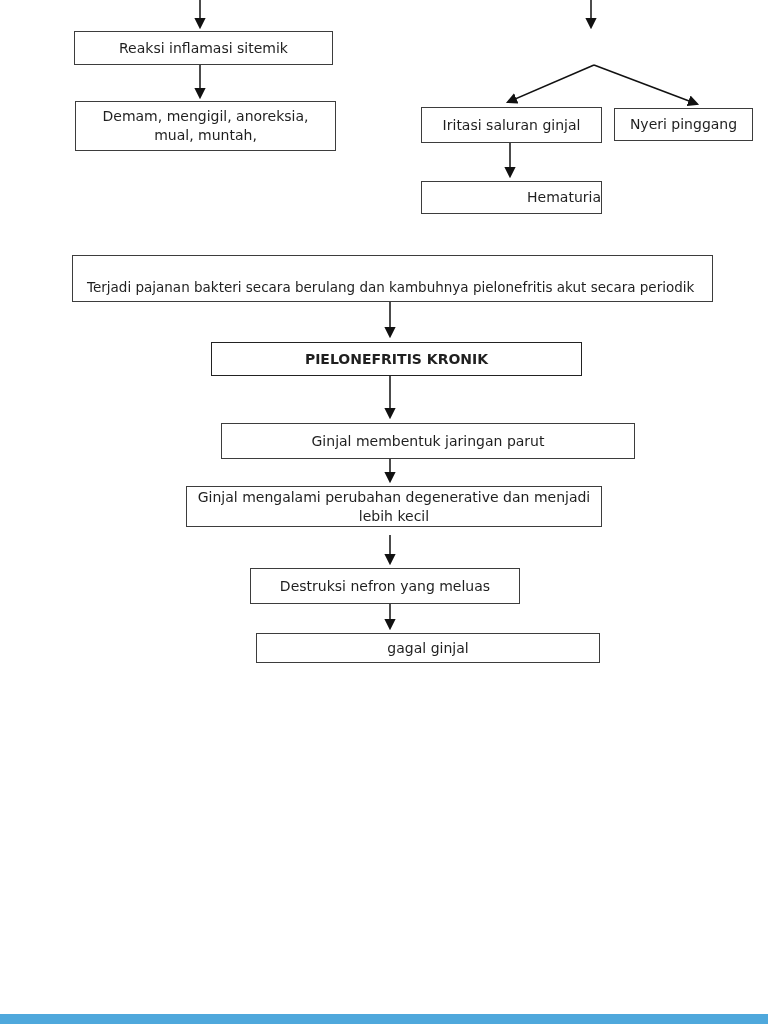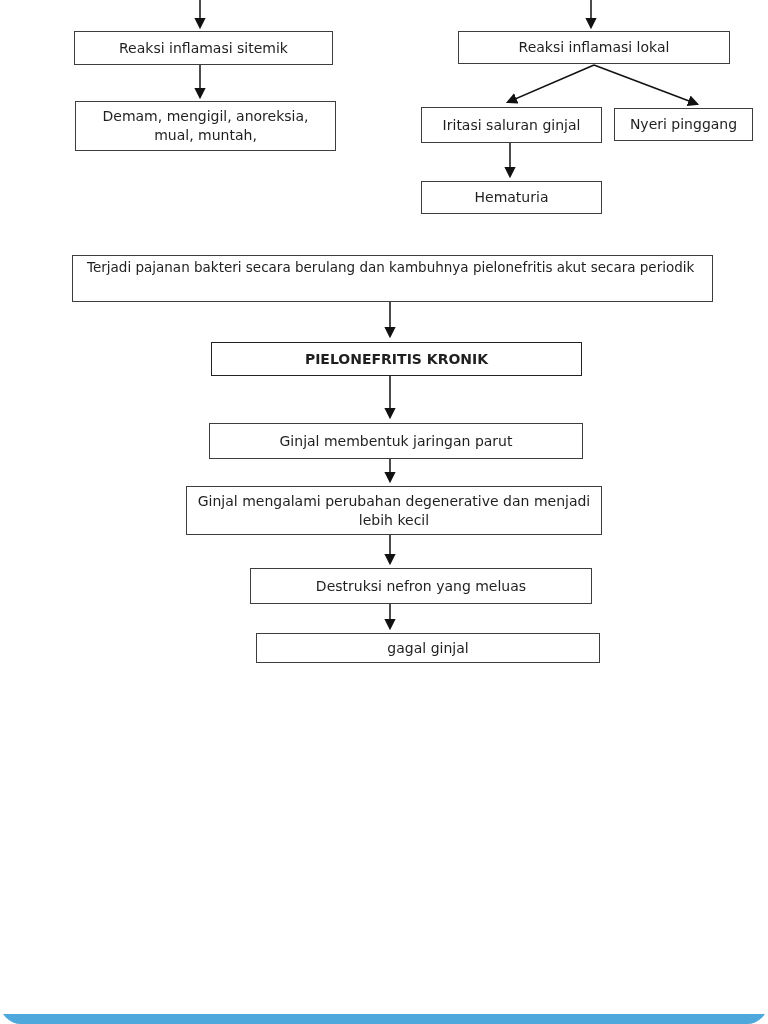--- a/index.html
+++ b/index.html
@@ -4,21 +4,20 @@
 <style>
   html, body { margin: 0; padding: 0; background: #ffffff; }
   .page {
     position: relative;
     width: 768px;
     height: 1024px;
     background: #ffffff;
     overflow: hidden;
     font-family: "DejaVu Sans", sans-serif;
     color: #1f1f1f;
-    border-radius: 21px;
   }
   svg.arrows {
     position: absolute;
     left: 0; top: 0;
     width: 768px; height: 1024px;
     pointer-events: none;
   }
   .box {
     position: absolute;
     box-sizing: border-box;
@@ -29,29 +28,29 @@
     justify-content: center;
     text-align: center;
     font-size: 14px;
     line-height: 1.35;
   }
   .b-sitemik     { left: 74px;  top: 31px;  width: 259px; height: 34px; }
   .b-demam       { left: 75px;  top: 101px; width: 261px; height: 50px; padding: 0 16px; }
   .b-lokal       { left: 458px; top: 31px;  width: 272px; height: 33px; }
   .b-iritasi     { left: 421px; top: 107px; width: 181px; height: 36px; }
   .b-nyeri       { left: 614px; top: 108px; width: 139px; height: 33px; }
-  .b-hematuria   { left: 421px; top: 181px; width: 181px; height: 33px; }
+  .b-hematuria   { left: 421px; top: 181px; width: 181px; height: 33px; justify-content: flex-end; }
   .b-pajanan     { left: 72px;  top: 255px; width: 641px; height: 47px;
                    align-items: flex-start; justify-content: flex-start;
-                   padding: 2px 0 0 14px; white-space: nowrap; font-size: 13.5px; }
+                   padding: 22px 0 0 14px; white-space: nowrap; font-size: 13.5px; }
   .b-kronik      { left: 211px; top: 342px; width: 371px; height: 34px;
                    font-weight: bold; border: 1.8px solid #222222; }
-  .b-parut       { left: 209px; top: 423px; width: 374px; height: 36px; text-align: center; }
-  .b-degeneratif { left: 186px; top: 486px; width: 416px; height: 49px; padding: 0 0; }
-  .b-destruksi   { left: 250px; top: 568px; width: 342px; height: 36px; }
+  .b-parut       { left: 221px; top: 423px; width: 414px; height: 36px; text-align: center; }
+  .b-degeneratif { left: 186px; top: 486px; width: 416px; height: 41px; padding: 0 0; }
+  .b-destruksi   { left: 250px; top: 568px; width: 270px; height: 36px; }
   .b-gagal       { left: 256px; top: 633px; width: 344px; height: 30px; }
   .footer-bar {
     position: absolute;
     left: 0; bottom: 0;
     width: 768px; height: 10px;
   }
   #arwhead path { fill: #111111; }
 </style>
 </head>
 <body>
@@ -80,23 +79,20 @@
   </svg>
 
   <div class="box b-sitemik">
     <span>Reaksi inflamasi sitemik</span>
   </div>
 
   <div class="box b-demam">
     <span>Demam, mengigil, anoreksia, mual, muntah,</span>
   </div>
 
-  <div class="box b-lokal">
-    <span>Reaksi inflamasi lokal</span>
-  </div>
 
   <div class="box b-iritasi">
     <span>Iritasi saluran ginjal</span>
   </div>
 
   <div class="box b-nyeri">
     <span>Nyeri pinggang</span>
   </div>
 
   <div class="box b-hematuria">

